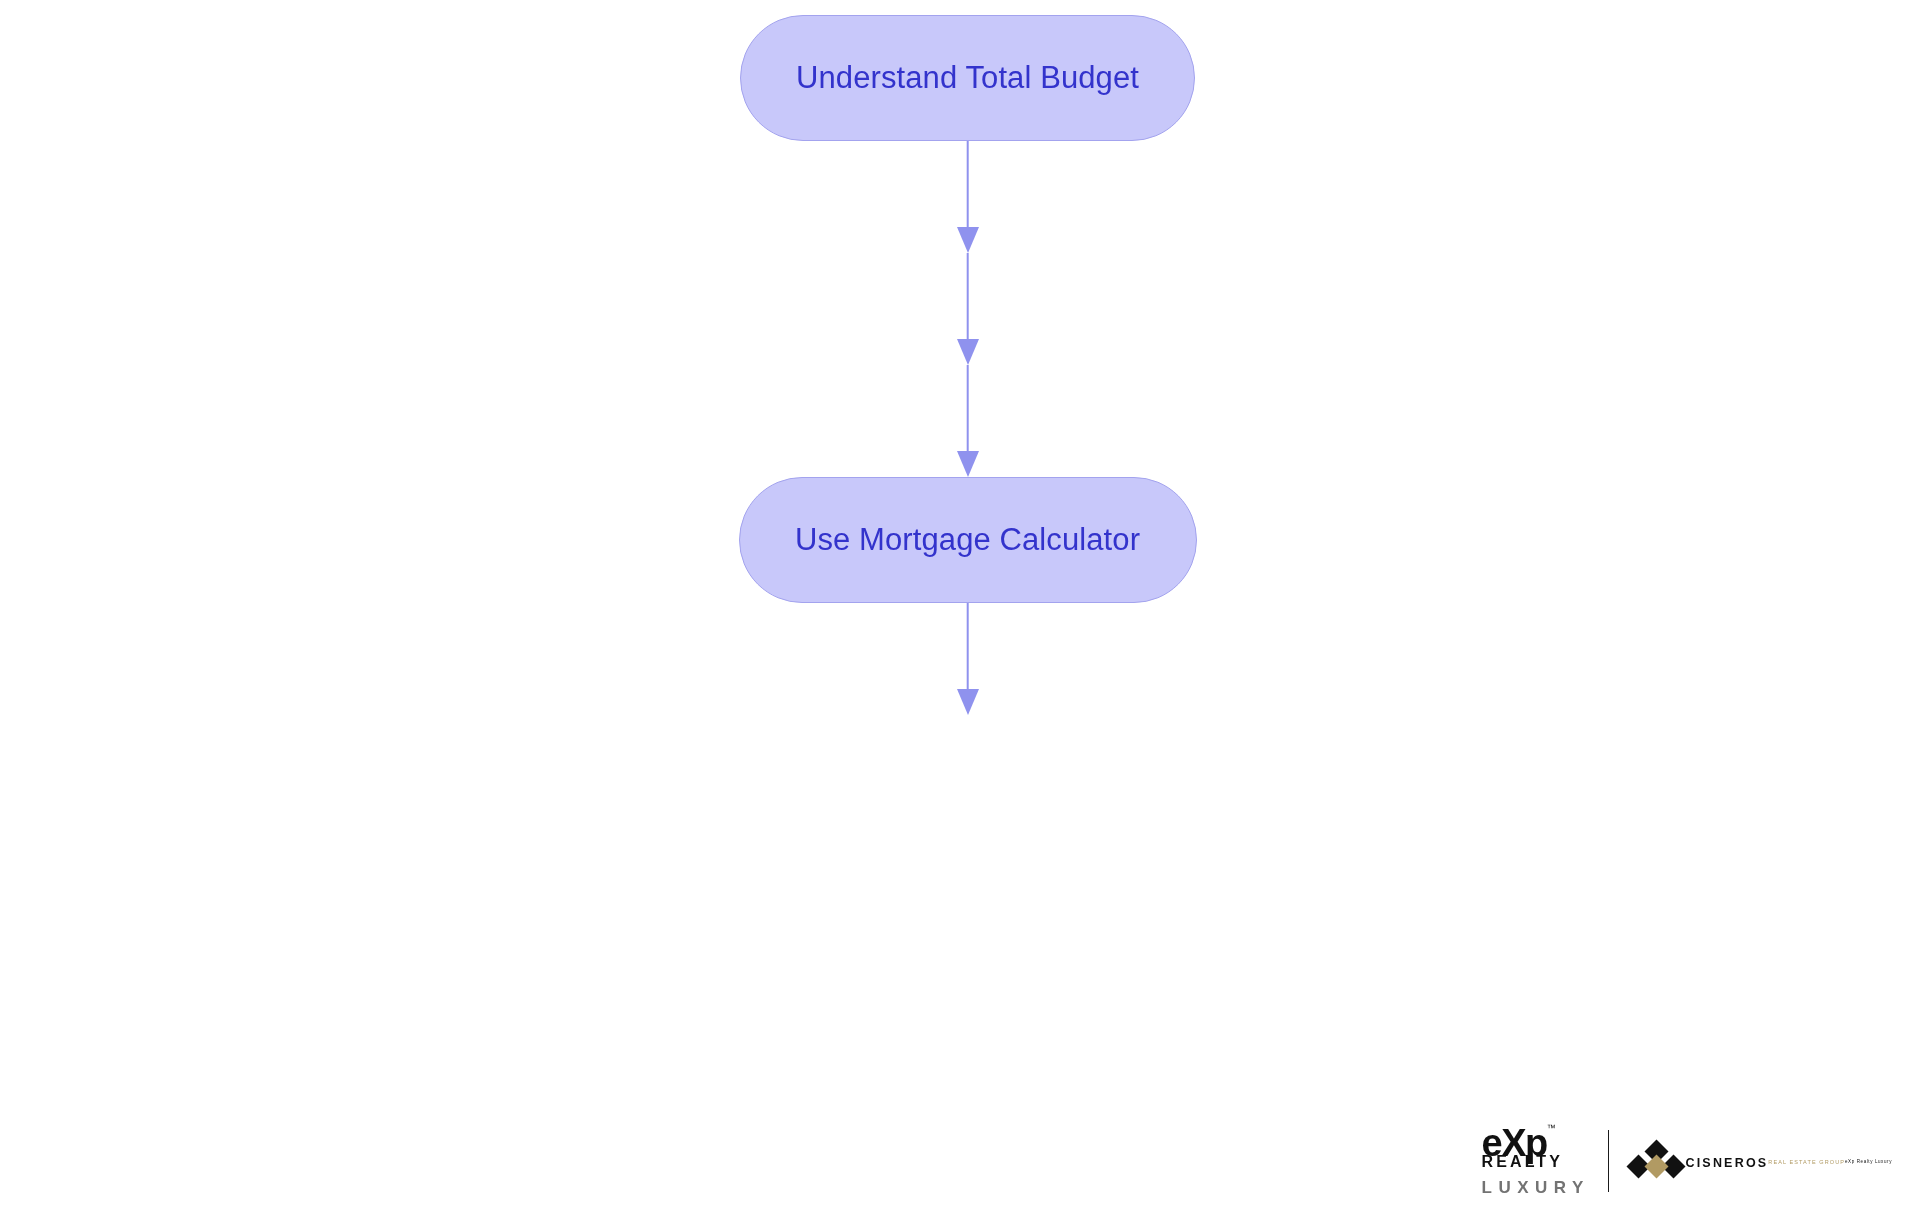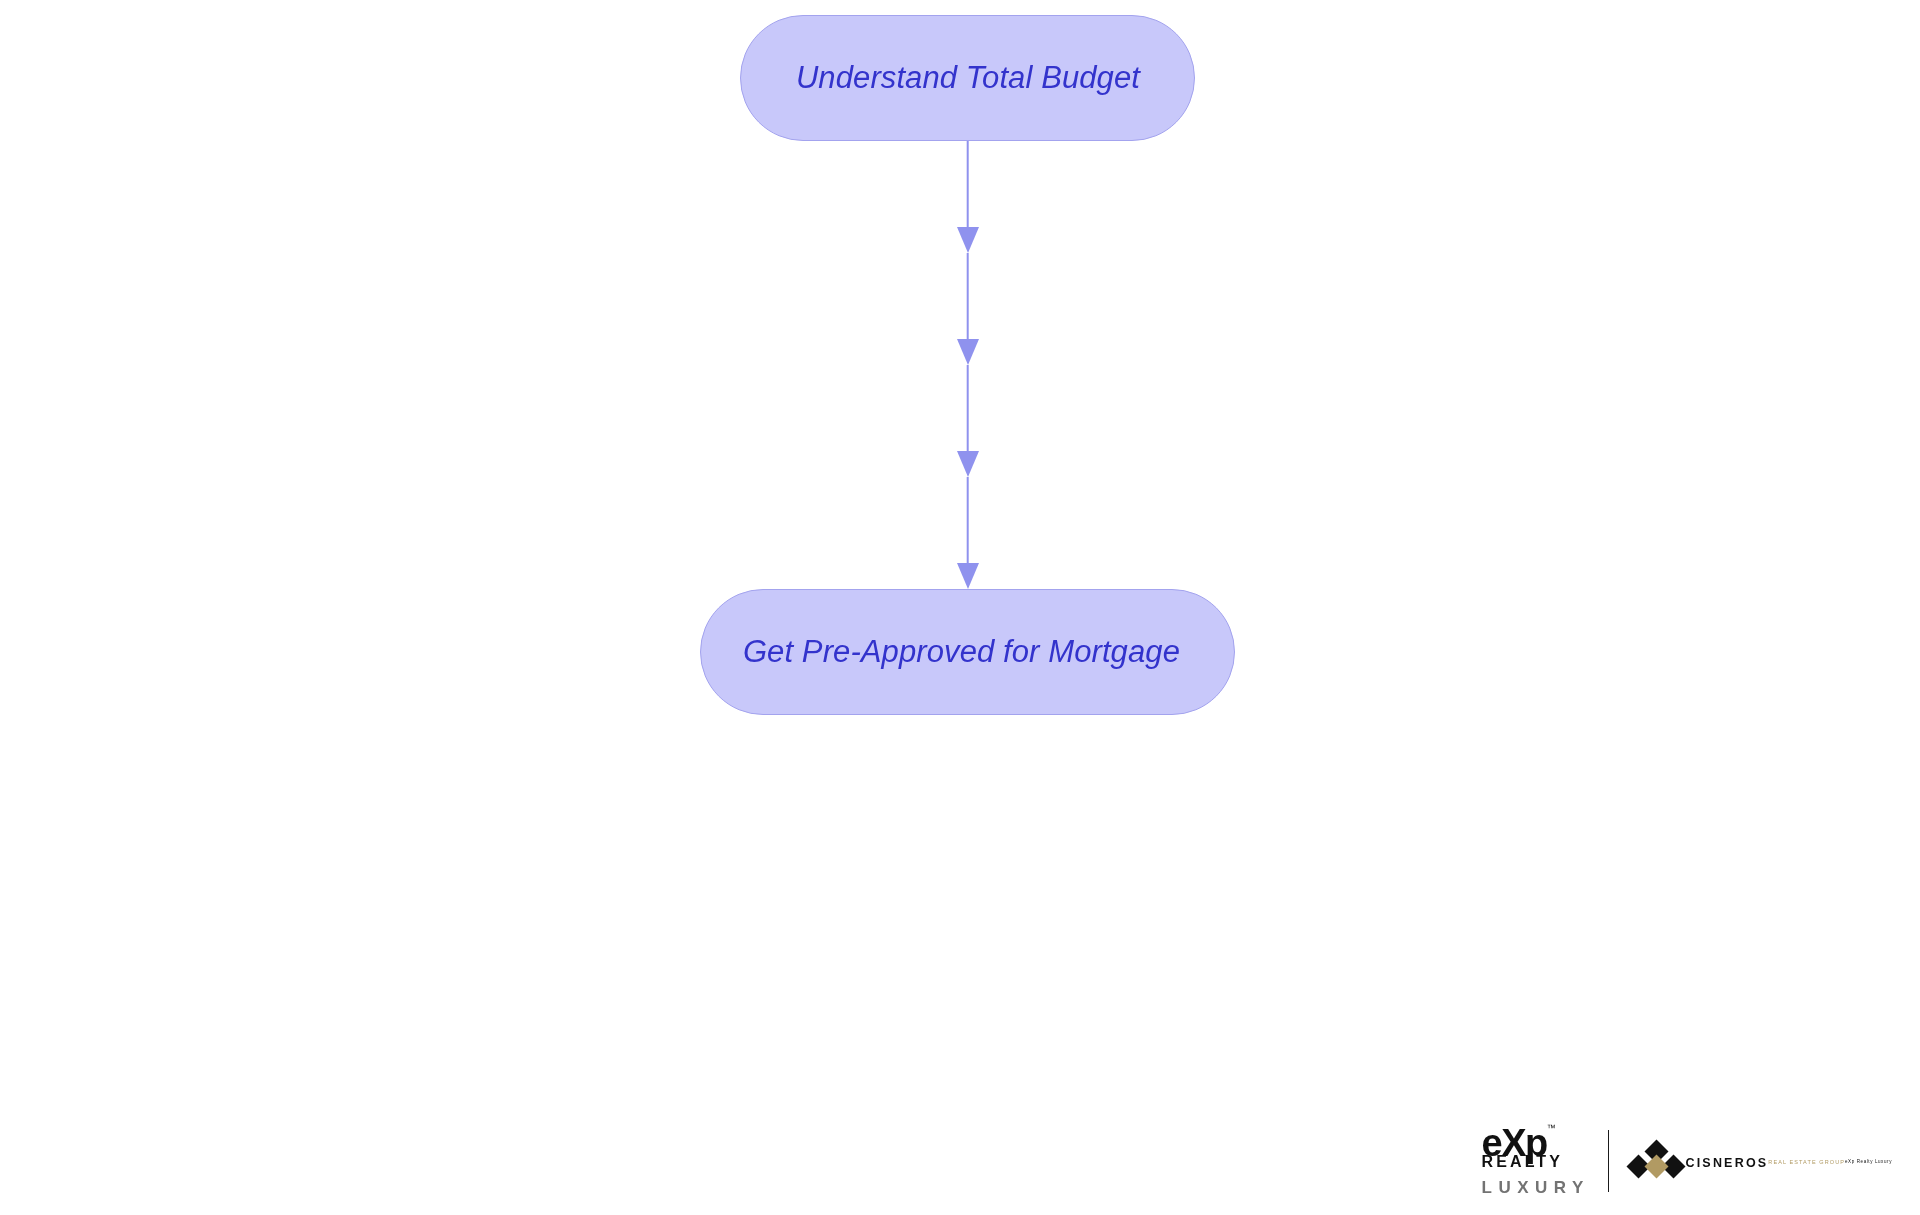--- a/index.html
+++ b/index.html
@@ -42,25 +42,24 @@
 
   .node {
     box-sizing: border-box;
     min-height: 126px;
     height: 126px;
     border-radius: 63px;
     background: #c8c8fa;
     border: 1.6px solid #a3a3ee;
     display: flex;
     align-items: center;
-    justify-content: flex-end;
+    justify-content: center;
     padding: 0 54px;
     position: relative;
     margin-left: 15px;
-    font-style: italic;
   }
 
   .node-label {
     color: #3333cc;
     font-size: 31px;
     font-weight: 400;
     letter-spacing: 0.1px;
     line-height: 1.2;
     white-space: nowrap;
     text-align: center;
@@ -221,31 +220,31 @@
       <div class="stem"></div>
       <div class="head"></div>
     </div>
 
 
     <div class="connector">
       <div class="stem"></div>
       <div class="head"></div>
     </div>
 
-
-    <div class="connector">
-      <div class="stem"></div>
-      <div class="head"></div>
-    </div>
-
     <div class="flow-step">
-      <div class="node w5">
-        <span class="node-label">Get Pre-Approved for Mortgage</span>
-      </div>
-    </div>
+      <div class="node w4">
+        <span class="node-label">Use Mortgage Calculator</span>
+      </div>
+    </div>
+
+    <div class="connector">
+      <div class="stem"></div>
+      <div class="head"></div>
+    </div>
+
 
   </div>
 
   <div class="brand-lockup">
 
     <div class="brand-exp">
       <div class="exp-wordmark">
         <span>eXp</span><span class="tm">™</span>
       </div>
       <div class="exp-realty">REALTY</div>

